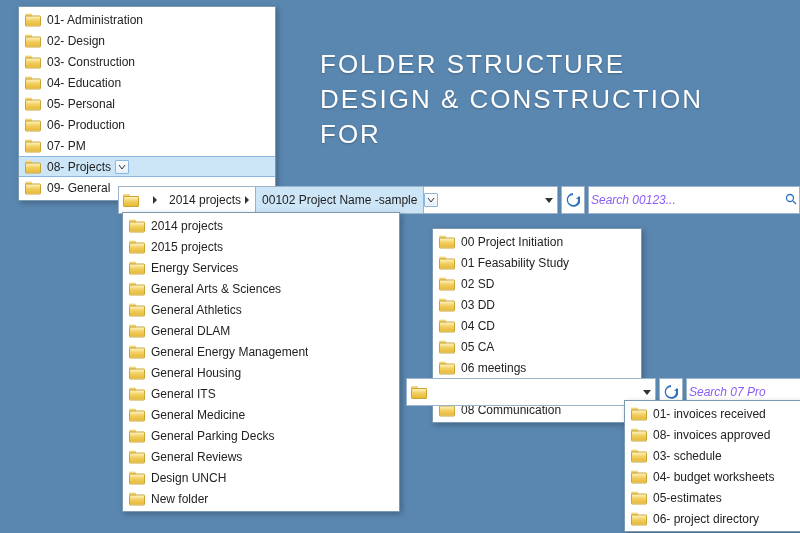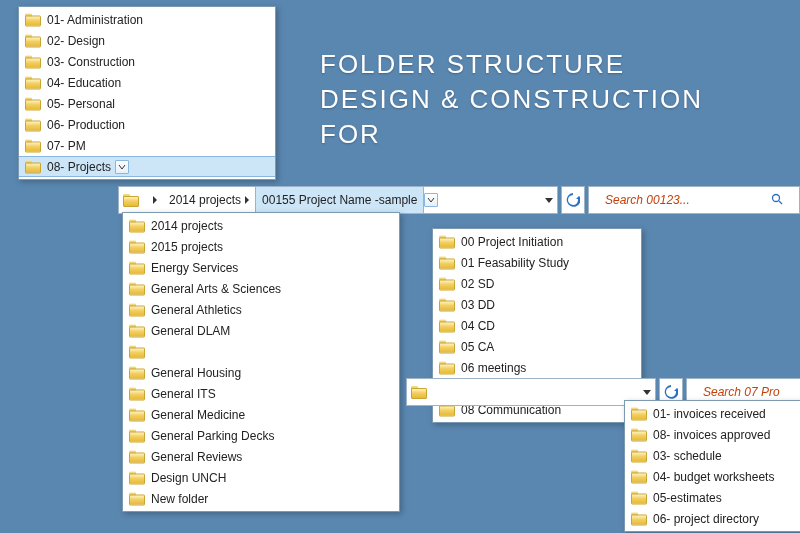--- a/index.html
+++ b/index.html
@@ -168,22 +168,22 @@
     margin-left: 3px;
     color: #2a72bf;
   }
   .search-box {
     height: 100%;
     background: #fff;
     border: 1px solid #9cb3c8;
     margin-left: 3px;
     display: flex;
     align-items: center;
-    padding: 0 16px;
-    color: #c2410c;
+    padding: 0 2px;
+    color: #8b5cf6;
     font-style: italic;
     overflow: hidden;
   }
   .search-box .mag {
     margin-left: auto;
     color: #2a72bf;
     font-style: normal;
   }
 
   
@@ -241,36 +241,40 @@
         <span class="lbl">07- PM</span>
       </div>
       <div class="row selected">
         <span class="folder-icon"></span>
         <span class="lbl">08- Projects</span>
         <span class="chev">
           <svg width="8" height="8" viewBox="0 0 8 8">
             <path d="M1 2 L4 6 L7 2" fill="none" stroke="#333" stroke-width="1"></path>
           </svg>
         </span>
+      </div>
+      <div class="row">
+        <span class="folder-icon"></span>
+        <span class="lbl">09- General</span>
       </div>
     </div>
 </div>
 
 <div id="crumb1" class="crumb-panel">
   <div class="crumb-bar">
     <span class="folder-icon"></span>
     <span class="crumb-seg">
         <span class="tri"></span>
       </span>
     <span class="crumb-seg">
       <span class="lbl">2014 projects</span>
       <span class="tri"></span>
     </span>
     <span class="crumb-seg sel">
-      <span class="lbl">00155 Project Name -sample</span>
+      <span class="lbl">00102 Project Name -sample</span>
     </span>
     <span class="chev">
       <svg width="8" height="8" viewBox="0 0 8 8">
           <path d="M1 2 L4 6 L7 2" fill="none" stroke="#333" stroke-width="1"></path>
         </svg>
     </span>
     <span class="crumb-tail">
       <span class="tri down"></span>
     </span>
   </div>
@@ -311,20 +315,21 @@
       <div class="row">
         <span class="folder-icon"></span>
         <span class="lbl">General Athletics</span>
       </div>
       <div class="row">
         <span class="folder-icon"></span>
         <span class="lbl">General DLAM</span>
       </div>
       <div class="row">
         <span class="folder-icon"></span>
+        <span class="lbl">General Energy Management</span>
       </div>
       <div class="row">
         <span class="folder-icon"></span>
         <span class="lbl">General Housing</span>
       </div>
       <div class="row">
         <span class="folder-icon"></span>
         <span class="lbl">General ITS</span>
       </div>
       <div class="row">

